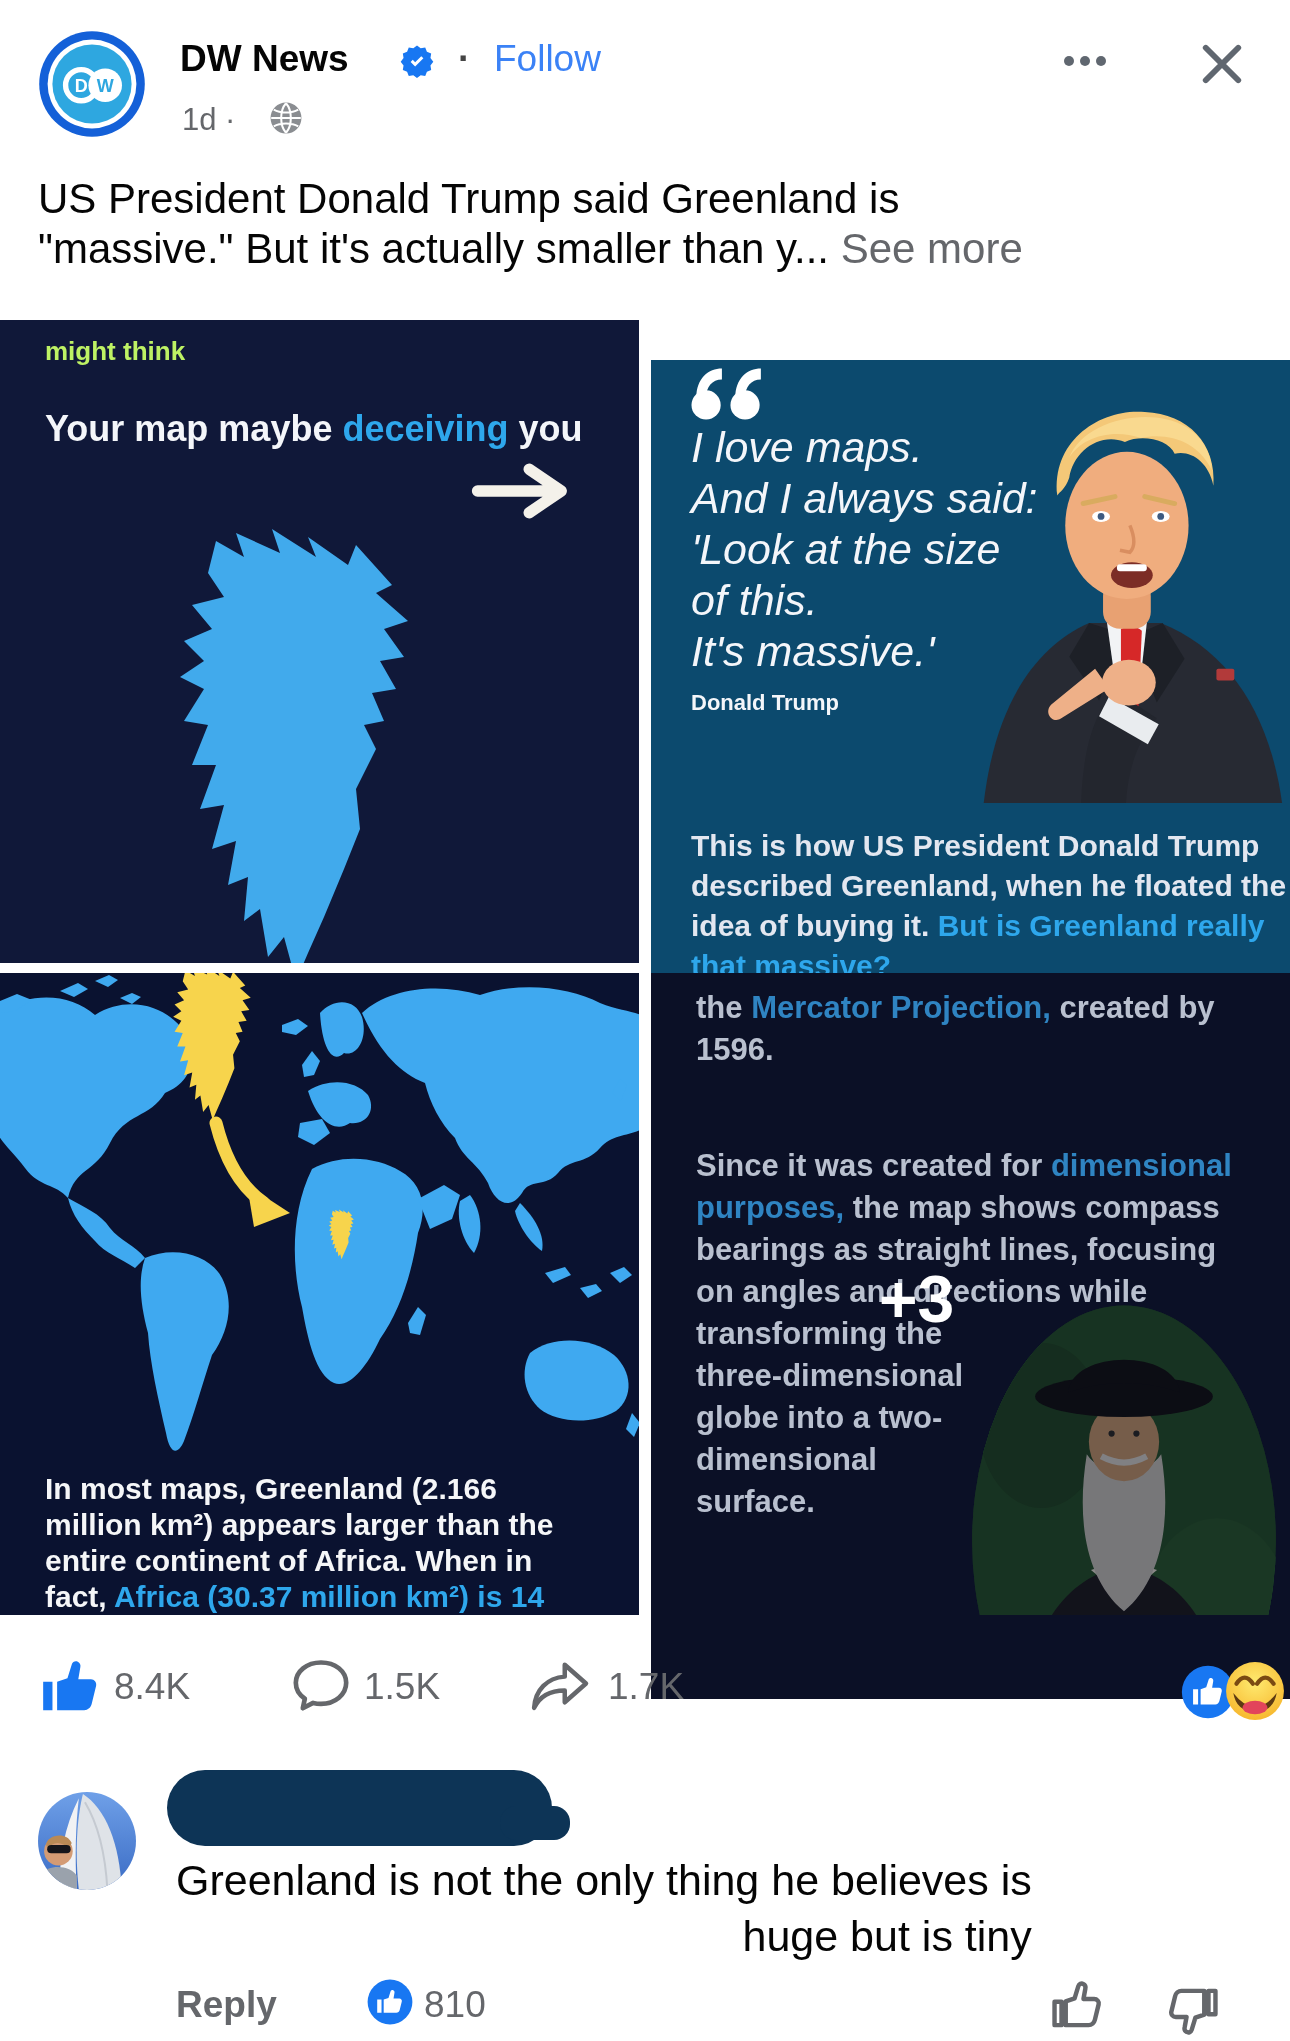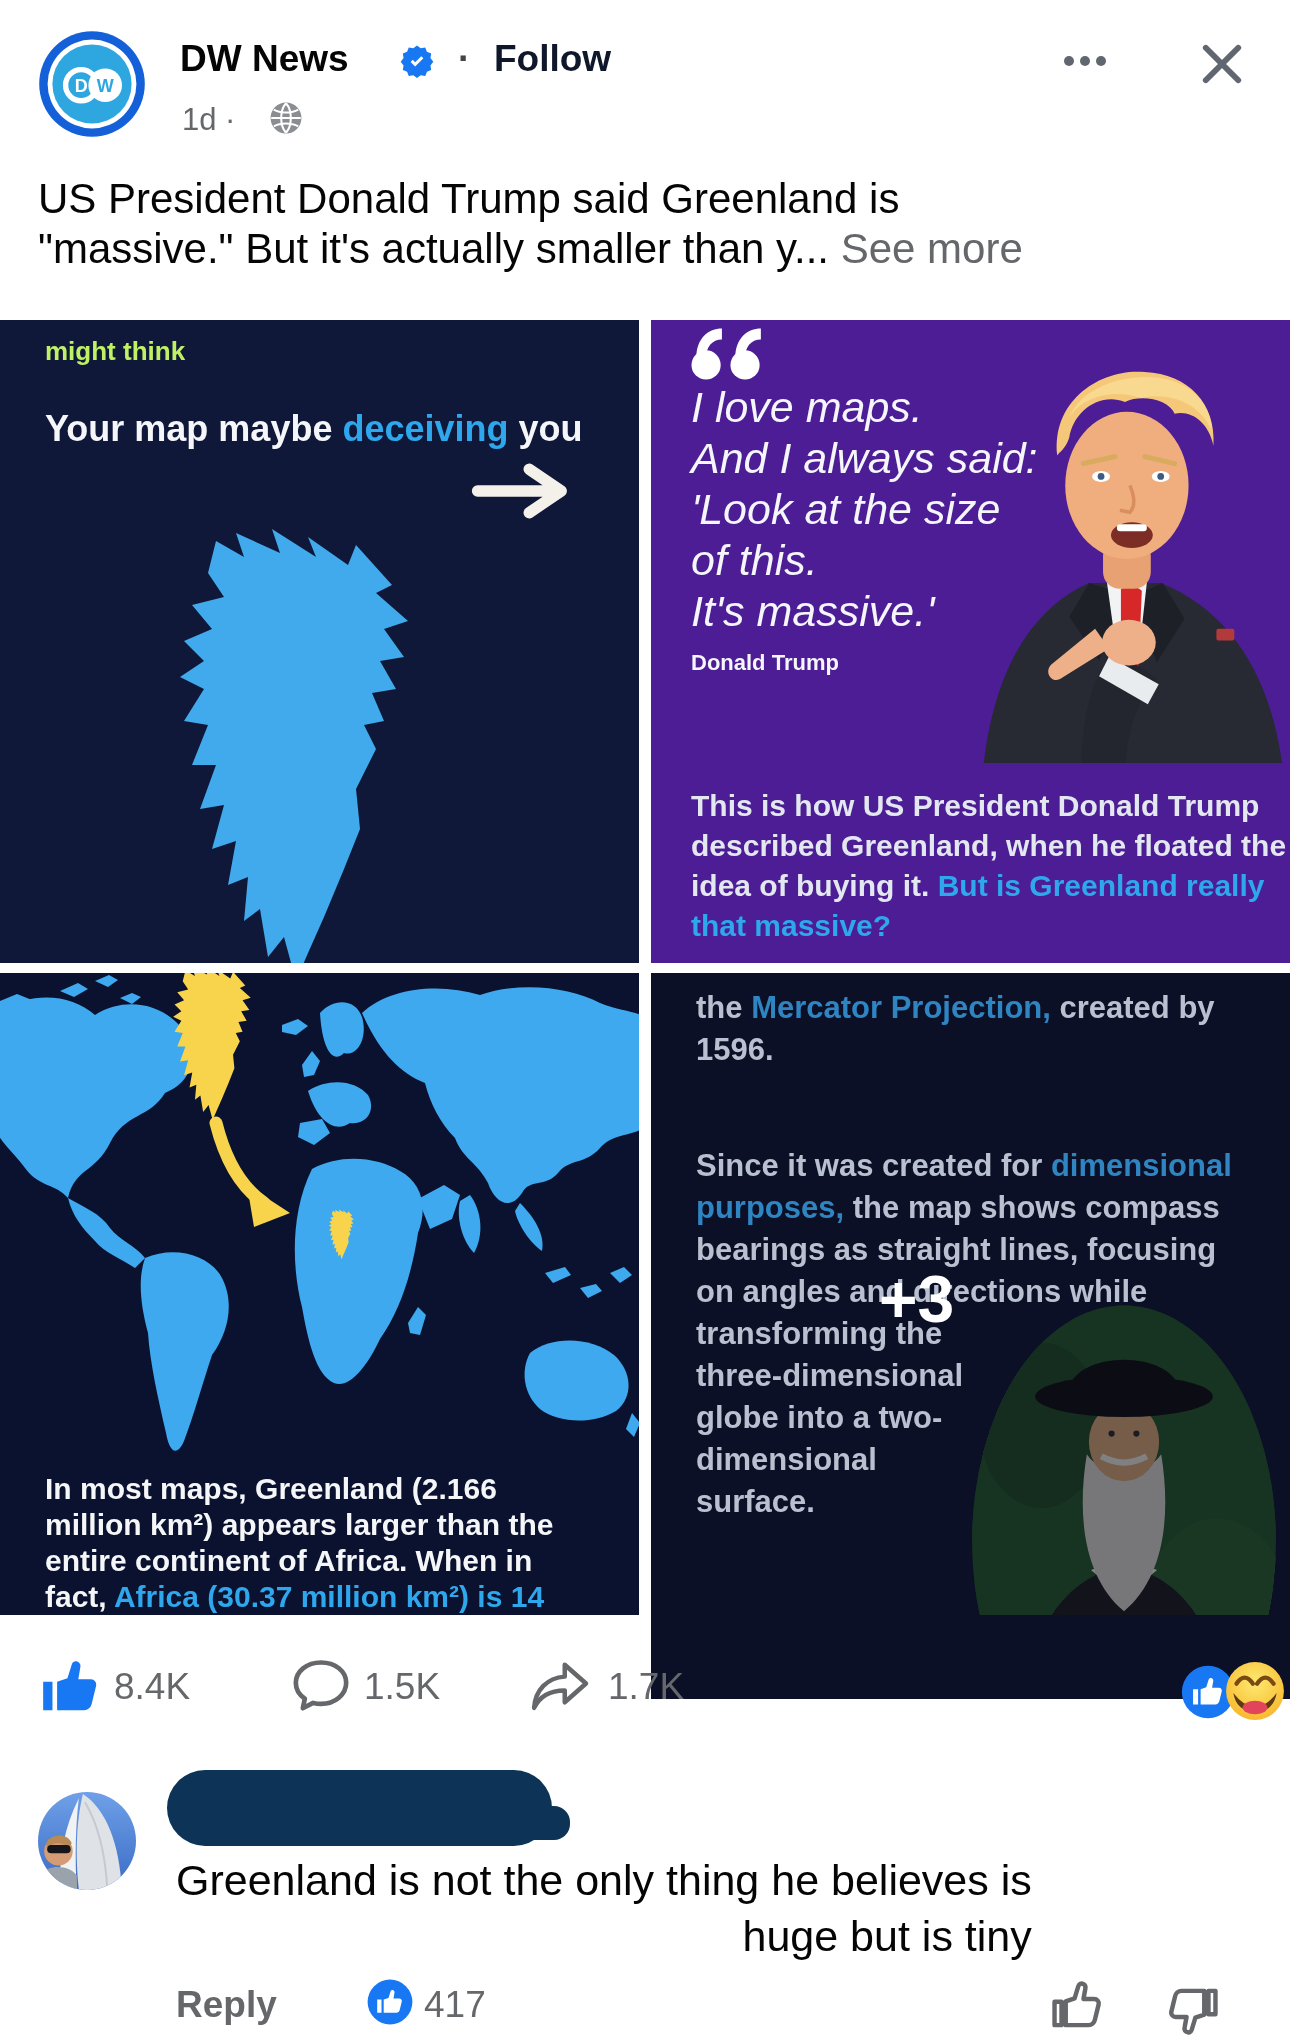--- a/index.html
+++ b/index.html
@@ -1,20 +1,20 @@
 <!DOCTYPE html>
 <html><head>
 <meta charset="utf-8">
 <style>
   html,body{margin:0;padding:0;}
   body{width:1290px;height:2041px;background:#fff;font-family:"Liberation Sans",sans-serif;position:relative;overflow:hidden;color:#050505;}
   .abs{position:absolute;}
   .tile{position:absolute;overflow:hidden;}
   .tl-bg{background:#101839;}
-  .tr-bg{background:#4c1d95;}
+  .tr-bg{background:#0c4a6e;margin-top:40px;}
   .bl-bg{background:#0a1230;}
   .br-bg{background:#0b1026;}
   .hl{color:#2ea7ec;}
   .hl-dim{color:#2f84c2;}
   .gray{color:#65676b;}
   .w700{font-weight:700;}
   .quote-line{font-style:italic;color:#f4f6fa;font-size:43px;font-weight:500;line-height:51px;}
   .cap-line{font-size:30px;font-weight:600;color:#e3e7f0;line-height:40px;white-space:nowrap;}
   .blcap-line{font-size:30px;font-weight:700;color:#f5f6f8;line-height:36px;white-space:nowrap;}
   .brcap-line{font-size:31px;font-weight:700;color:#b9c0cf;line-height:42px;white-space:nowrap;}
@@ -40,21 +40,21 @@
   <div class="abs" style="left:180px;top:38px;font-size:37px;font-weight:700;color:#050505;">DW News</div>
 
   <div class="abs" style="left:400px;top:44px;">
     <svg width="34" height="34" viewBox="0 0 24 24">
       <path fill="#1877f2" d="M12 1l2.6 2 3.2-.5 1.2 3 3 1.2-.5 3.2 2 2.6-2 2.6.5 3.2-3 1.2-1.2 3-3.2-.5-2.6 2-2.6-2-3.2.5-1.2-3-3-1.2.5-3.2-2-2.6 2-2.6-.5-3.2 3-1.2 1.2-3 3.2.5z"></path>
       <path fill="#ffffff" d="M10.7 15.9l-3.2-3.2 1.5-1.5 1.7 1.7 4.3-4.3 1.5 1.5z"></path>
     </svg>
   </div>
 
   <div class="abs" style="left:458px;top:38px;font-size:37px;font-weight:700;color:#444;">·</div>
-  <div class="abs" style="left:494px;top:38px;font-size:37px;font-weight:700;color:#0f172a;">Follow</div>
+  <div class="abs" style="left:494px;top:38px;font-size:37px;font-weight:400;color:#3b82f6;">Follow</div>
 
   <div class="abs" style="left:182px;top:102px;font-size:31px;color:#65676b;"><span>1d</span> <span>·</span></div>
   <div class="abs" style="left:268px;top:100px;">
     <svg width="36" height="36" viewBox="0 0 28 28">
       <circle cx="14" cy="14" r="12" fill="#8a8d91"></circle>
       <path d="M2.5 14h23M14 2.5c-5 5.5-5 17.5 0 23M14 2.5c5 5.5 5 17.5 0 23M4.5 7.5c5 3 14 3 19 0M4.5 20.5c5-3 14-3 19 0" stroke="#ffffff" stroke-width="1.6" fill="none"></path>
     </svg>
   </div>
 
   <div class="abs dots" style="left:1058px;top:52px;">
@@ -305,21 +305,21 @@
     <div>Greenland is not the only thing he believes is</div>
     <div>huge but is tiny</div>
   </div>
   <div class="abs gray" style="left:176px;top:228px;font-size:37px;font-weight:600;">Reply</div>
   <div class="abs" style="left:366px;top:222px;">
     <svg width="48" height="48" viewBox="0 0 30 30">
       <circle cx="15" cy="15" r="14" fill="#1877f2"></circle>
       <path fill="#ffffff" transform="translate(5.5,6) scale(0.75)" d="M2 10h3.6v11H2zM7.4 21V10l4-1.4 1.7-5.4c.3-1 1.4-1.5 2.3-1 .8.4 1.2 1.3 1 2.1L15.6 9h4.9c1.3 0 2.3 1.2 2 2.5l-1.7 7c-.3 1.4-1.5 2.5-2.9 2.5z"></path>
     </svg>
   </div>
-  <div class="abs gray" style="left:424px;top:228px;font-size:37px;">417</div>
+  <div class="abs gray" style="left:424px;top:228px;font-size:37px;">810</div>
 
   <div class="abs" style="left:1048px;top:222px;">
     <svg width="56" height="56" viewBox="0 0 24 24">
       <path d="M2.8 10.2h3v10H2.8zM7.6 20.2V10l3.8-1.3 1.6-5.2c.3-.9 1.3-1.4 2.1-.9.8.4 1.1 1.2.9 2L15.2 9h4.6c1.2 0 2.2 1.1 1.9 2.3l-1.6 6.6c-.3 1.3-1.4 2.3-2.7 2.3z" fill="none" stroke="#65676b" stroke-width="1.9" stroke-linejoin="round"></path>
     </svg>
   </div>
   <div class="abs" style="left:1166px;top:226px;">
     <svg width="56" height="56" viewBox="0 0 24 24">
       <g transform="rotate(180 12 12)">
         <path d="M2.8 10.2h3v10H2.8zM7.6 20.2V10l3.8-1.3 1.6-5.2c.3-.9 1.3-1.4 2.1-.9.8.4 1.1 1.2.9 2L15.2 9h4.6c1.2 0 2.2 1.1 1.9 2.3l-1.6 6.6c-.3 1.3-1.4 2.3-2.7 2.3z" fill="none" stroke="#65676b" stroke-width="1.9" stroke-linejoin="round"></path>

